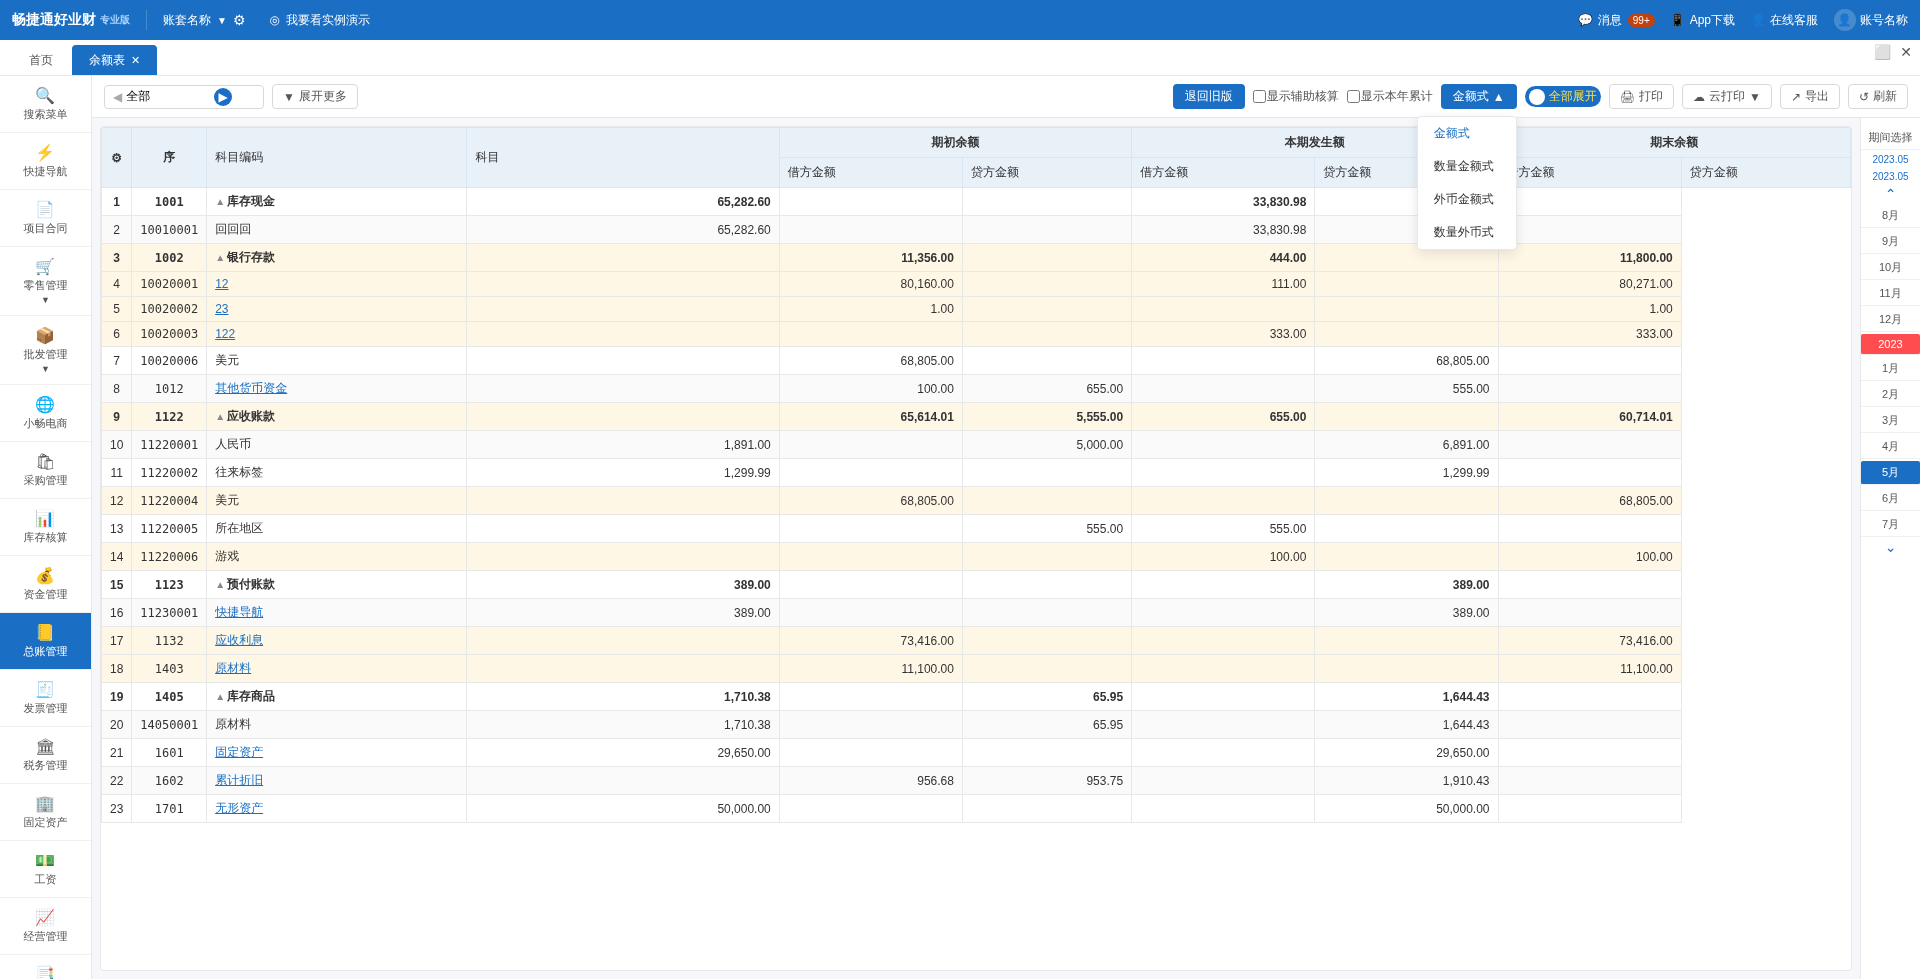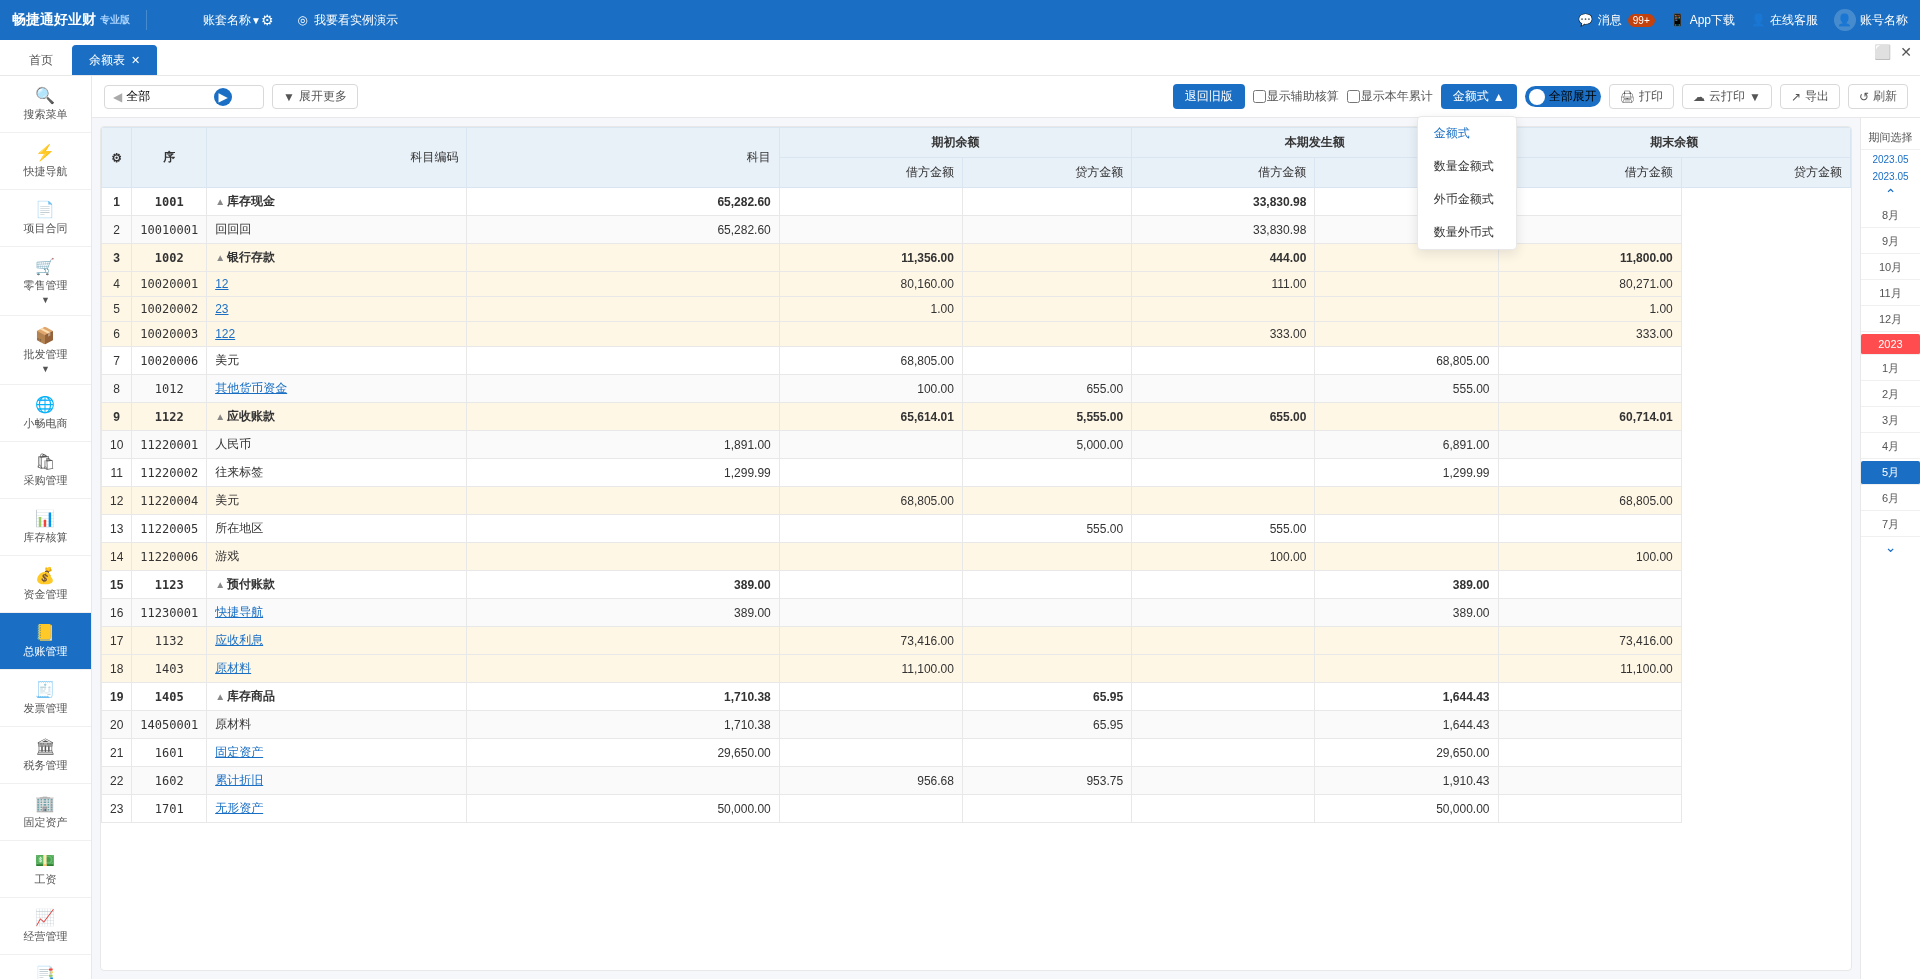--- a/index.html
+++ b/index.html
@@ -116,21 +116,21 @@
       color: white;
       border: none;
       border-radius: 4px;
       padding: 4px 12px;
       cursor: pointer;
       font-size: 12px;
       display: flex; align-items: center; gap: 4px;
       position: relative;
     }
     .toggle-switch { background: #1a6fc4; border-radius: 20px; padding: 2px 4px; display: flex; align-items: center; gap: 4px; cursor: pointer; }
-    .toggle-label { font-size: 12px; color: #000000; }
+    .toggle-label { font-size: 12px; color: #fde047; }
     .toggle-knob { width: 16px; height: 16px; background: white; border-radius: 50%; }
     .btn-toolbar { border: 1px solid #d9d9d9; background: #fff; border-radius: 4px; padding: 3px 10px; cursor: pointer; font-size: 12px; color: #555; display: flex; align-items: center; gap: 4px; }
 
     
     .dropdown-menu {
       position: absolute;
       top: 32px;
       right: 0;
       background: white;
       border: 1px solid #e8e8e8;
@@ -145,21 +145,21 @@
       font-size: 12px;
       color: #333;
     }
     .dropdown-item.selected { color: #1a6fc4; }
 
     
     .table-wrapper { flex: 1; overflow: auto; background: #fff; margin: 8px; border-radius: 4px; border: 1px solid #e8e8e8; position: relative; }
     table { width: 100%; border-collapse: collapse; font-size: 12px; }
     thead { position: sticky; top: 0; z-index: 10; }
     .th-group { background: #e8f0f8; text-align: center; padding: 6px 8px; border: 1px solid #d9e5f0; font-weight: 600; color: #333; }
-    .th-cell { background: #e8f0f8; text-align: right; padding: 6px 8px; border: 1px solid #d9e5f0; font-weight: 500; color: #333; }
+    .th-cell { background: #e8f0f8; text-align: left; padding: 6px 8px; border: 1px solid #d9e5f0; font-weight: 500; color: #333; }
     .th-no { background: #e8f0f8; width: 36px; border: 1px solid #d9e5f0; text-align: center; }
     .th-settings { background: #e8f0f8; width: 30px; border: 1px solid #d9e5f0; text-align: center; }
     td { padding: 5px 8px; border: 1px solid #e8e8e8; color: #333; }
     tr:nth-child(even) td { background: #fafafa; }
     tr:nth-child(odd) td { background: #fff; }
     .td-num { text-align: right; }
     .td-center { text-align: center; }
     .td-code { text-align: center; font-family: monospace; }
     .row-highlight td { background: #fff7e6 !important; }
     .row-parent td { font-weight: 600; }
@@ -190,21 +190,21 @@
 </head>
 <body>
 
 <div class="top-bar">
   <div class="top-bar-left">
     <div class="app-logo">
       <span>畅捷通好业财</span>
       <span class="app-logo-sub">专业版</span>
     </div>
     <div style="background:#fff3;width:1px;height:20px;margin:0 8px;"></div>
-    <div style="display:flex;align-items:center;margin-left:40px;">
+    <div style="display:flex;align-items:center;gap:6px;">
       <span style="color:white;font-size:12px;">账套名称</span>
       <span style="color:white;font-size:10px;">▼</span>
       <span style="color:white;font-size:14px;">⚙</span>
     </div>
     <div style="margin-left:16px;display:flex;align-items:center;gap:6px;color:white;font-size:12px;">
       <span>◎</span>
       <span>我要看实例演示</span>
     </div>
   </div>
   <div class="top-bar-right">

